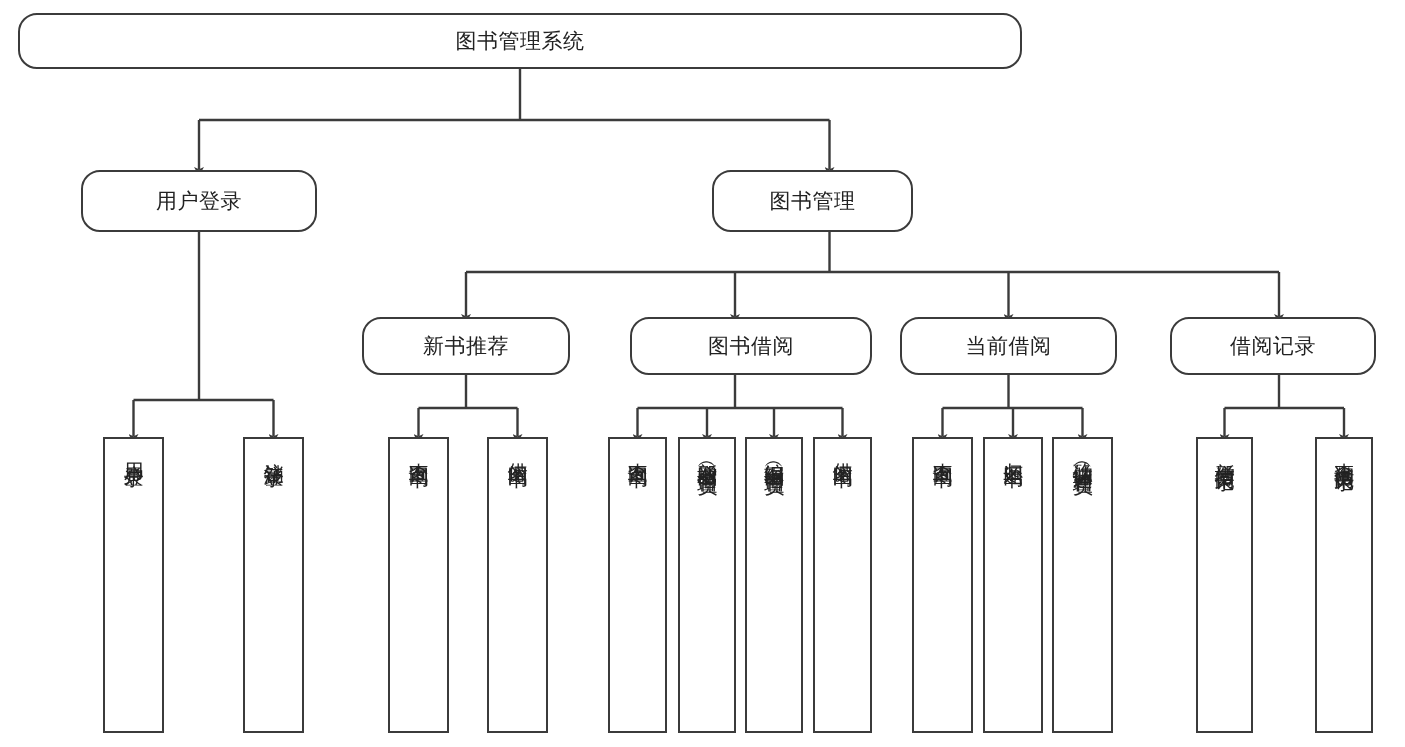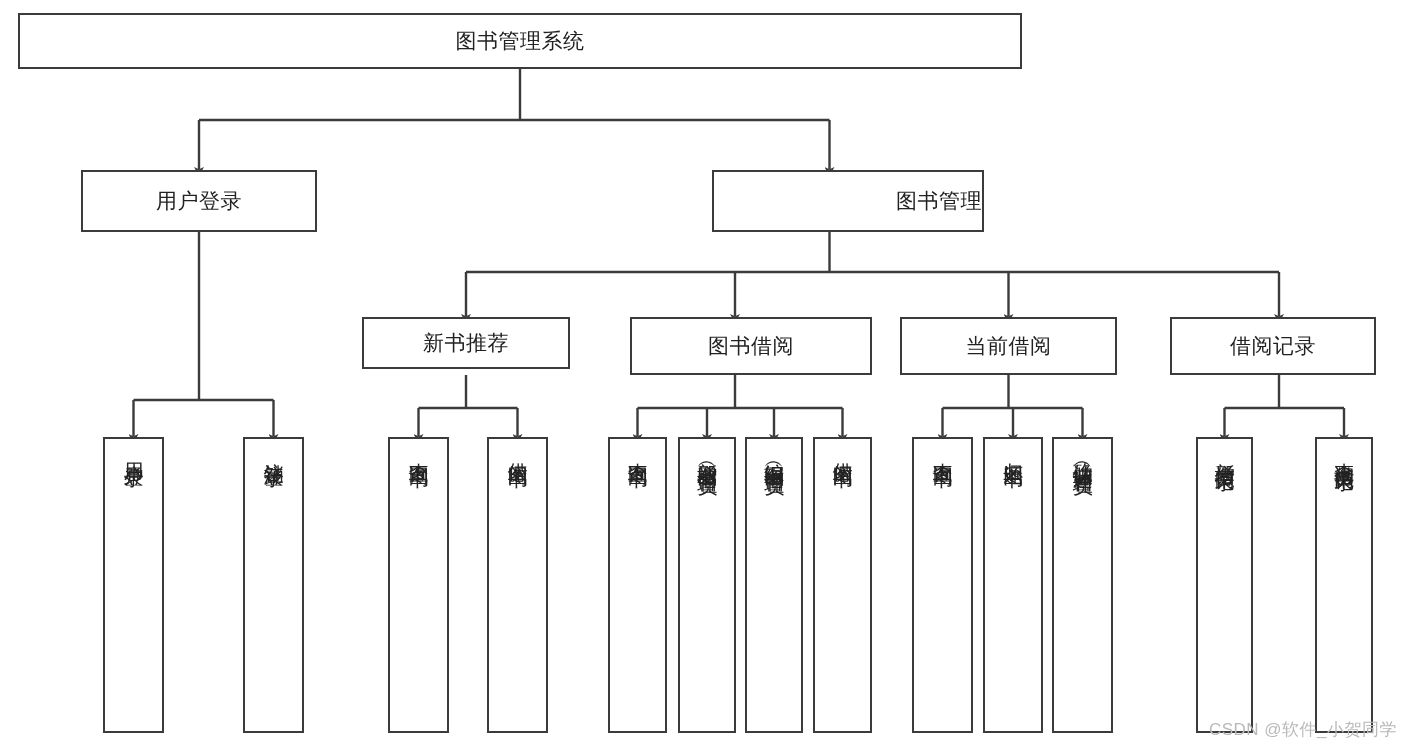--- a/index.html
+++ b/index.html
@@ -31,20 +31,21 @@
     background: #ffffff;
     display: flex;
     align-items: center;
     justify-content: center;
     color: #222222;
   }
   .node-h {
     font-size: 21px;
     letter-spacing: 0.5px;
     white-space: nowrap;
+    border-radius: 19px;
   }
   .node-root .node-label { font-size: 21px; }
   .node-v {
     padding: 8px 0;
     align-items: flex-start;
   }
   .node-v .node-label {
     writing-mode: vertical-rl;
     text-orientation: upright;
     font-size: 20px;
@@ -113,24 +114,24 @@
       </g>
   </svg>
 
   <div id="nodes-layer">
       <div class="node node-h node-root" style="left: 18px; top: 13px; width: 1004px; height: 56px;">
         <span class="node-label">图书管理系统</span>
       </div>
       <div class="node node-h" style="left: 81px; top: 170px; width: 236px; height: 62px;">
         <span class="node-label">用户登录</span>
       </div>
-      <div class="node node-h" style="left: 712px; top: 170px; width: 272px; height: 62px; justify-content: flex-end;">
+      <div class="node node-h" style="left: 712px; top: 170px; width: 201px; height: 62px;">
         <span class="node-label">图书管理</span>
       </div>
-      <div class="node node-h" style="left: 362px; top: 317px; width: 208px; height: 52px;">
+      <div class="node node-h" style="left: 362px; top: 317px; width: 208px; height: 58px;">
         <span class="node-label">新书推荐</span>
       </div>
       <div class="node node-h" style="left: 630px; top: 317px; width: 242px; height: 58px;">
         <span class="node-label">图书借阅</span>
       </div>
       <div class="node node-h" style="left: 900px; top: 317px; width: 217px; height: 58px;">
         <span class="node-label">当前借阅</span>
       </div>
       <div class="node node-h" style="left: 1170px; top: 317px; width: 206px; height: 58px;">
         <span class="node-label">借阅记录</span>
@@ -169,14 +170,13 @@
         <span class="node-label">确认归还（管理员）</span>
       </div>
       <div class="node node-v" style="left: 1196px; top: 437px; width: 57px; height: 296px;">
         <span class="node-label">新增借阅记录</span>
       </div>
       <div class="node node-v" style="left: 1315px; top: 437px; width: 58px; height: 296px;">
         <span class="node-label">查询借阅记录</span>
       </div>
     </div>
 
-  <div id="watermark">CSDN @软件_小贺同学</div>
 </div>
 
 </body></html>

